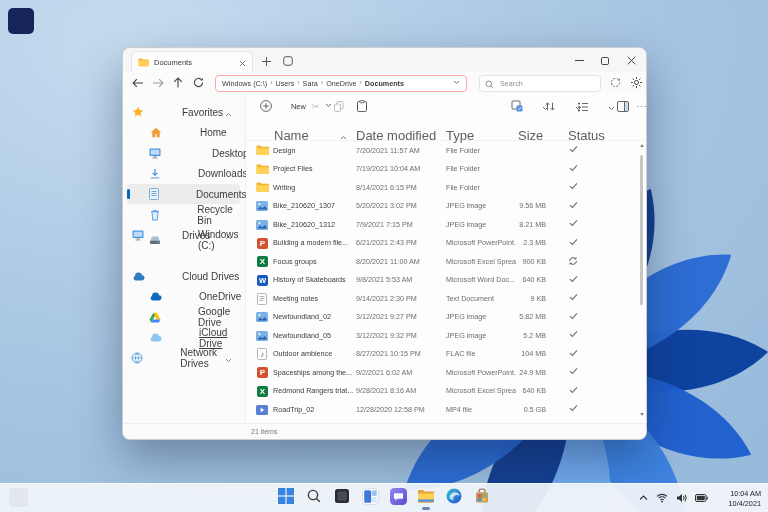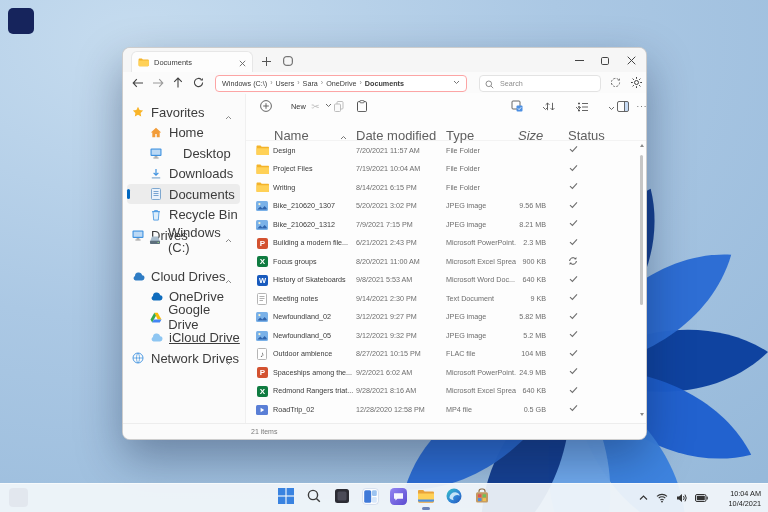--- a/index.html
+++ b/index.html
@@ -22,21 +22,21 @@
   .crumbbar{position:absolute;left:92px;top:3px;width:252px;height:17px;background:#fff;border:1px solid #fca5a5;
     border-radius:4px;display:flex;align-items:center;padding:0 6px;font-size:7.2px;color:#3a3a3a;gap:3px;}
   .crumb{white-space:nowrap;}
   .crumb-sep{color:#8a8a8a;font-size:7px;}
   .searchbox{position:absolute;left:356px;top:3px;width:122px;height:17px;background:#fff;border:1px solid #e3e3e3;
     border-radius:4px;display:flex;align-items:center;padding:0 5px;gap:4px;}
   .searchbox input{border:none;outline:none;width:90px;font-size:7.2px;color:#444;background:transparent;}
   .searchbox input::placeholder{color:#8d8d8d;}
   
   .sidebar{position:absolute;left:0;top:46px;width:123px;bottom:16px;background:#fbfbfb;border-right:1px solid #f0f0f0;}
-  .srow{position:absolute;left:4px;width:113px;height:20px;border-radius:4px;display:flex;align-items:center;font-size:13px;color:#3c3c3c;}
+  .srow{position:absolute;left:4px;width:113px;height:20px;border-radius:4px;display:flex;align-items:center;font-size:10px;color:#3c3c3c;gap:31px;}
   .srow .sic{width:14px;display:flex;justify-content:center;}
   .srow.sel{background:#ececec;}
   .selpill{position:absolute;left:0;top:5px;width:2.5px;height:10px;background:#0067c0;border-radius:2px;}
   .schev{position:absolute;right:8px;top:7px;}
   .panel{position:absolute;left:123px;top:45px;right:0;bottom:16px;background:#fdfdfd;}
   .tibtn{position:absolute;top:4px;height:19px;display:flex;align-items:center;justify-content:center;border-radius:4px;gap:19px;}
   .newbtn{left:8px;padding:0 6px;}
   .newbtn span{font-size:7.4px;color:#333;}
   .cols{position:absolute;left:0;top:32px;width:100%;height:16px;font-size:13px;color:#5f5f5f;border-bottom:1px solid #f3f3f3;}
   .colc{position:absolute;top:3px;white-space:nowrap;}
@@ -398,21 +398,21 @@
           <span style="font-size:8px;color:#555;letter-spacing:1px;">···</span>
         </div>
 
       <div class="cols" id="cols">
           <span class="colc" style="left:28px;">Name</span>
           <span class="colc" style="left:94px;top:4px;"><svg width="7" height="6" viewBox="0 0 7 6">
               <path d="M1 4l2.5-2.5L6 4" stroke="#777" stroke-width="1" fill="none"></path>
             </svg></span>
           <span class="colc" style="left:110px;">Date modified</span>
           <span class="colc" style="left:200px;">Type</span>
-          <span class="colc" style="left:272px;font-style:italic;">Size</span>
+          <span class="colc" style="left:272px;">Size</span>
           <span class="colc" style="left:322px;">Status</span>
         </div>
 
       <div class="rows" id="rows">
           <div class="frow">
        <span class="fic">
               <svg width="13" height="11" viewBox="0 0 13 11">
                 <path d="M.5 1.6c0-.6.4-1 1-1h3l1.2 1.2h6.3c.6 0 1 .4 1 1V9c0 .6-.4 1-1 1H1.5c-.6 0-1-.4-1-1z" fill="#f3b32a"></path>
                 <path d="M.5 3.2H13V9c0 .6-.4 1-1 1H1.5c-.6 0-1-.4-1-1z" fill="#ffd157"></path>
               </svg>

